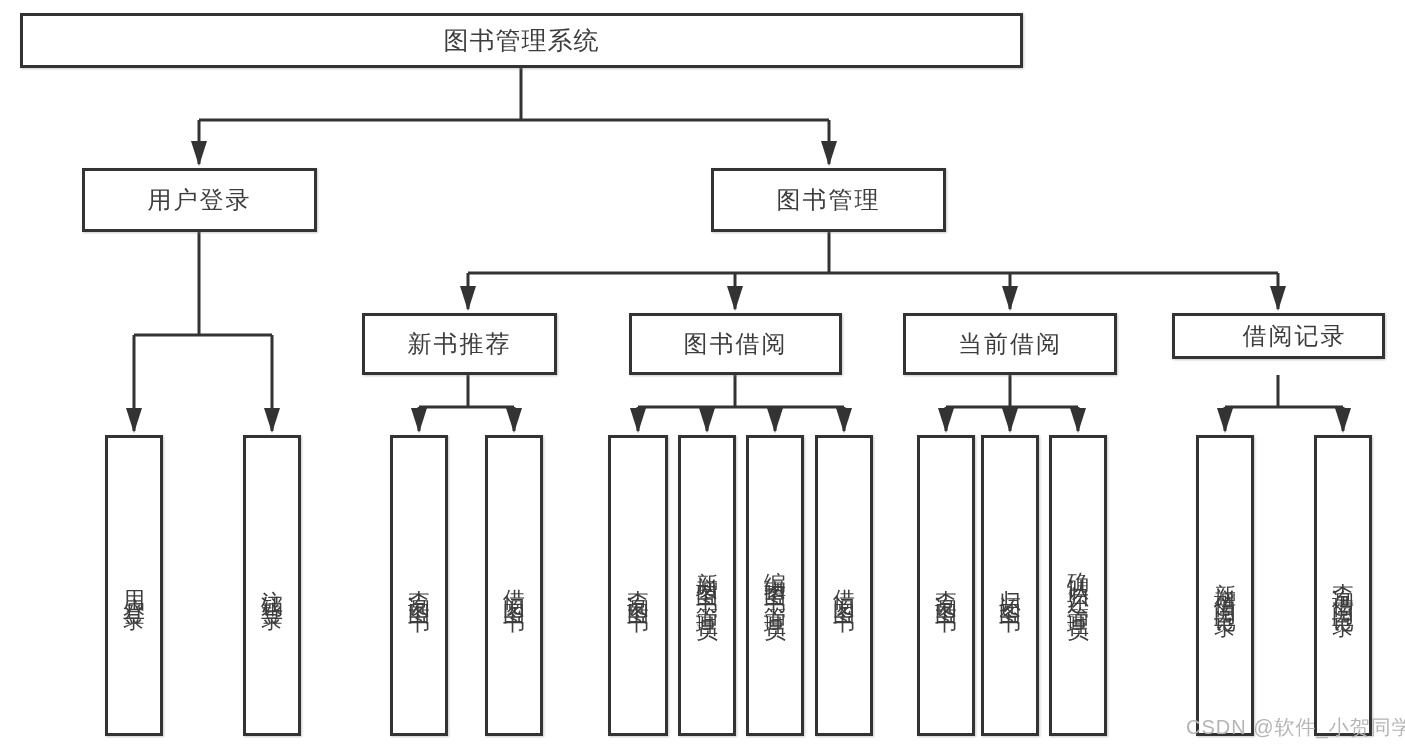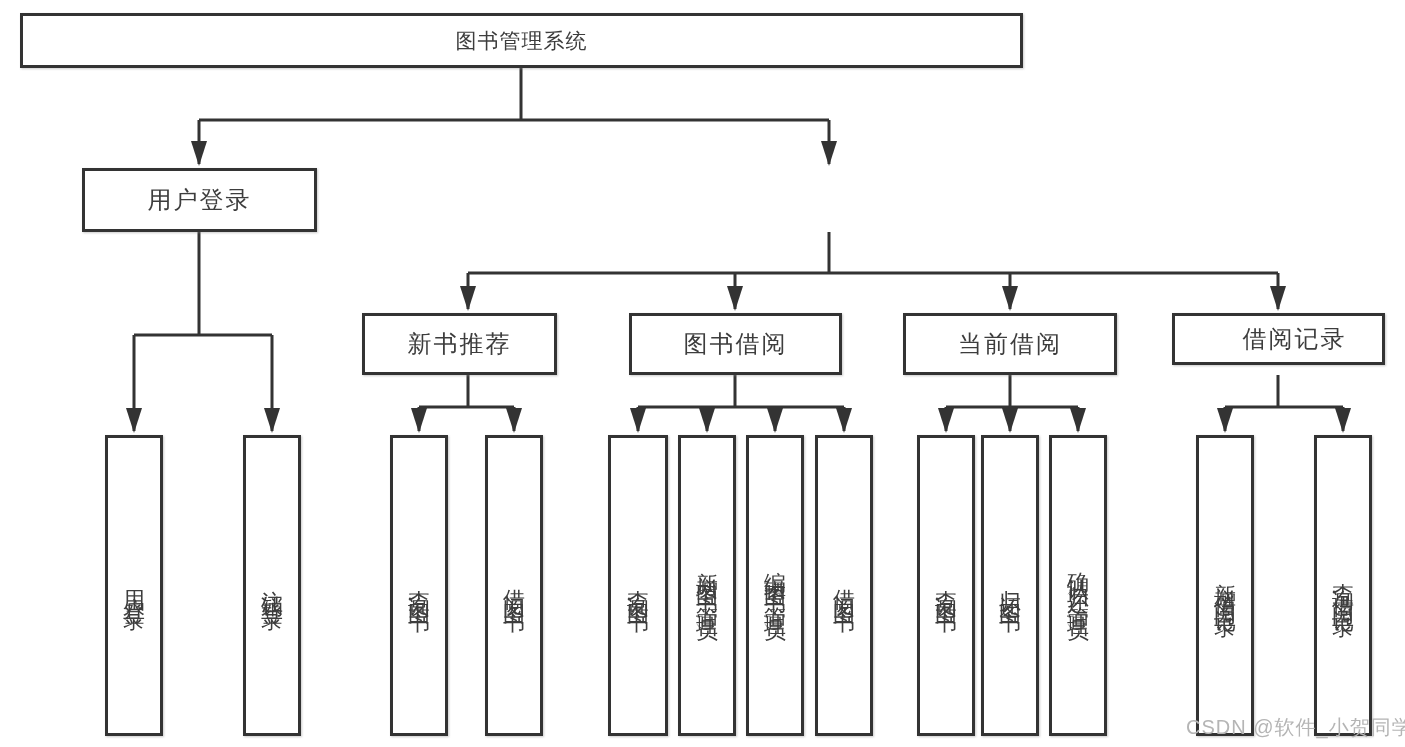--- a/index.html
+++ b/index.html
@@ -20,21 +20,21 @@
     position: absolute;
     box-sizing: border-box;
     border: 3px solid #333333;
     background: #ffffff;
     display: flex;
     align-items: center;
     justify-content: center;
     color: #3d3d3d;
     box-shadow: 1px 1px 2px rgba(140,140,140,0.45);
   }
-  .title-box { font-size: 21px; letter-spacing: 1px; }
+  .title-box { font-size: 25px; letter-spacing: 1px; }
   .hbox { font-size: 24px; letter-spacing: 2px; }
   .vbox { font-size: 22px; }
   .vbox .vlabel {
     writing-mode: vertical-rl;
     text-orientation: mixed;
     letter-spacing: 7px;
     line-height: 1;
     display: block;
   }
   .watermark {
@@ -86,31 +86,34 @@
     </g>
   </svg>
 
   <div class="box title-box" style="left:20px; top:13px; width:1003px; height:55px;">
     <span>图书管理系统</span>
   </div>
 
   <div class="box hbox" style="left:82px; top:168px; width:235px; height:64px;">
     <span>用户登录</span>
   </div>
+  <div class="box hbox" style="left:711px; top:168px; width:235px; height:64px;">
+    <span>图书管理</span>
+  </div>
 
   <div class="box hbox" style="left:362px; top:313px; width:195px; height:62px;">
     <span>新书推荐</span>
   </div>
   <div class="box hbox" style="left:903px; top:313px; width:214px; height:62px;">
     <span>当前借阅</span>
   </div>
   <div class="box hbox" style="left:629px; top:313px; width:213px; height:62px;">
     <span>图书借阅</span>
   </div>
-  <div class="box hbox" style="left:1172px; top:313px; width:213px; height:52px;padding-left:32px;">
+  <div class="box hbox" style="left:1172px; top:313px; width:213px; height:46px;padding-left:32px;">
     <span>借阅记录</span>
   </div>
 
   <div class="box vbox" style="left:105px; top:435px; width:58px; height:301px;">
     <span class="vlabel">用户登录</span>
   </div>
   <div class="box vbox" style="left:243px; top:435px; width:58px; height:301px;">
     <span class="vlabel">注销登录</span>
   </div>
 

